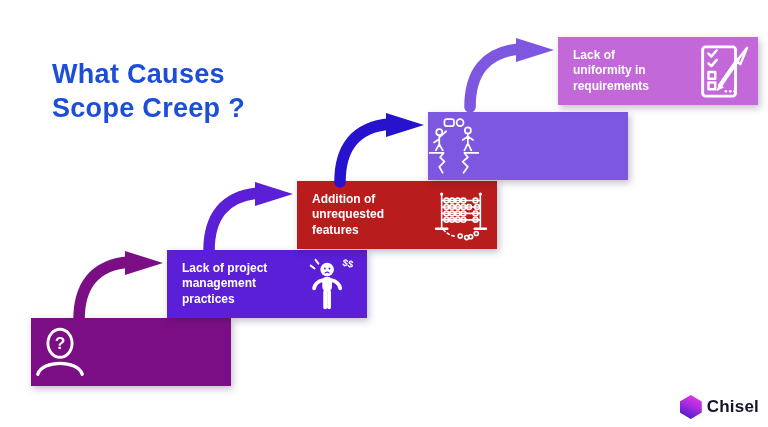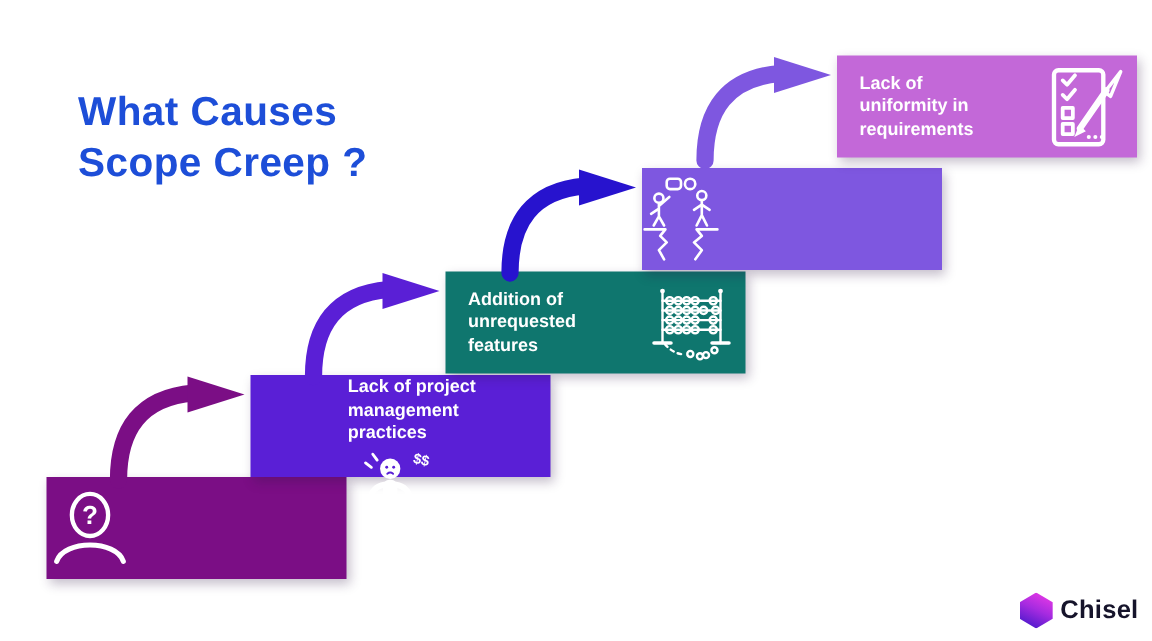--- a/index.html
+++ b/index.html
@@ -11,21 +11,21 @@
     position:absolute;left:52px;top:58px;
     font-size:27px;font-weight:bold;line-height:1.25;
     white-space:pre-line;letter-spacing:0.3px;
   }
   .step{
     position:absolute;width:200px;height:68px;
     display:flex;align-items:center;
     box-shadow:2px 3px 7px rgba(45,20,70,0.28);
   }
   .step-1{left:31px;top:318px;}
-  .step-2{left:167px;top:250px;flex-direction:column;}
+  .step-2{left:167px;top:250px;}
   .step-3{left:297px;top:181px;}
   .step-4{left:428px;top:112px;}
   .step-5{left:558px;top:37px;}
   .step-label{
     flex:1;color:#ffffff;font-weight:bold;font-size:12px;
     line-height:1.3;white-space:pre;padding-left:15px;z-index:2;
   }
   .step-icon{width:58px;height:60px;flex-shrink:0;margin-right:7px;}
   .step-icon svg{width:100%;height:100%;display:block;}
   .arrow{position:absolute;width:100px;height:74px;}
@@ -75,21 +75,21 @@
       <path d="M24 18.5 Q26 16.8 28 18.5" stroke="#5A1FD6" stroke-width="1.3"></path>
       <rect x="21" y="22.5" width="10" height="15" rx="4.5" fill="#fff"></rect>
       <path d="M22 26 C16 27 13 31 12.5 34.5" stroke="#fff" stroke-width="4"></path>
       <path d="M30 26 C36 27 39 31 39.5 34.5" stroke="#fff" stroke-width="4"></path>
       <path d="M24 38 V54" stroke="#fff" stroke-width="4"></path>
       <path d="M28 38 V54" stroke="#fff" stroke-width="4"></path>
     </svg>
   </div>
 </div>
 
-<div class="step step-3" style="background-color: #0f766e;">
+<div class="step step-3" style="background-color: #b91c1c;">
   <div class="step-icon" style="order:2">
     <svg viewBox="0 0 72 62" fill="none" stroke="#fff" stroke-width="2" stroke-linecap="round">
       <circle cx="12" cy="5" r="2" fill="#fff" stroke="none"></circle>
       <circle cx="60" cy="5" r="2" fill="#fff" stroke="none"></circle>
       <path d="M12 6 V48 M60 6 V48"></path>
       <path d="M5 48 H19 M53 48 H67" stroke-width="3"></path>
       <path d="M12 13 H60 M12 21 H60 M12 29 H60 M12 37 H60"></path>
       <g>
         <circle cx="18" cy="13" r="3"></circle>
           <circle cx="25" cy="13" r="3"></circle>

